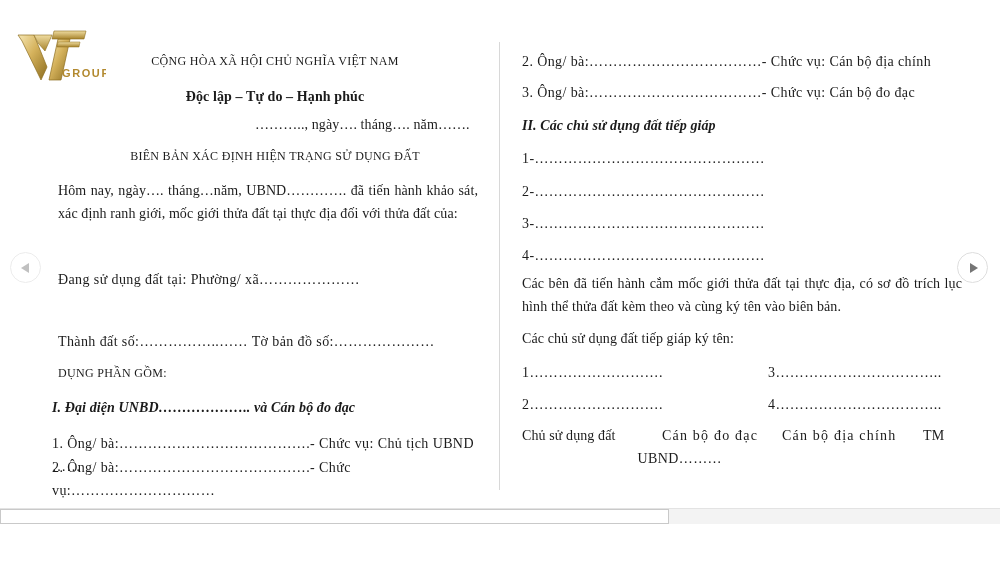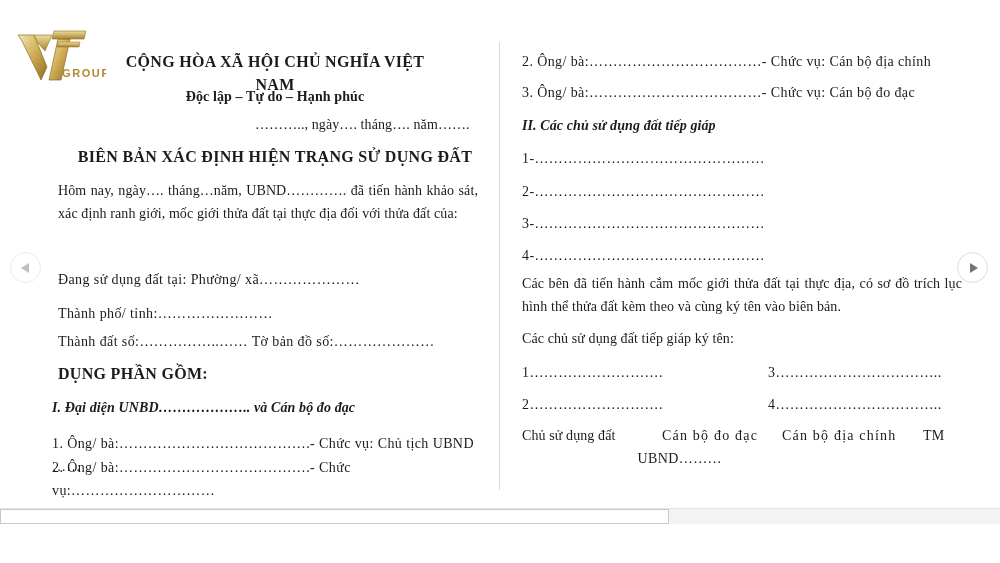--- a/index.html
+++ b/index.html
@@ -71,22 +71,22 @@
     color: #1b1b1b;
     font-size: 14px;
     line-height: 23px;
     letter-spacing: 0.1px;
     white-space: pre-wrap;
   }
   .tb.center { text-align: center; }
   .tb.bold { font-weight: bold; }
   .tb.bi { font-weight: bold; font-style: italic; }
   .tb.caps {
-    font-weight: bold;
-    font-size: 16px;
+    font-weight: normal;
+    font-size: 12px;
     letter-spacing: 0.3px;
   }
   .tb.justify { text-align: justify; }
 
   .dotline { letter-spacing: 0.4px; }
 
   
   .nav-arrow {
     position: absolute;
     width: 31px;
@@ -183,21 +183,20 @@
 
         <div class="tb" style="left:255px; top:113px; width:240px;">……….., ngày…. tháng…. năm…….</div>
 
         <div class="tb caps center" style="left:60px; top:145px; width:430px;">BIÊN BẢN XÁC ĐỊNH HIỆN TRẠNG SỬ DỤNG ĐẤT</div>
 
         <div class="tb justify" style="left:58px; top:179px; width:420px;">Hôm nay, ngày…. tháng…năm, UBND…………. đã tiến hành khảo sát, xác định ranh giới, mốc giới thửa đất tại thực địa đối với thửa đất của:</div>
 
 
         <div class="tb dotline" style="left:58px; top:268px; width:430px;">Đang sử dụng đất tại: Phường/ xã…………………</div>
 
-        <div class="tb dotline" style="left:58px; top:302px; width:430px;">Thành phố/ tỉnh:……………………</div>
 
         <div class="tb dotline" style="left:58px; top:330px; width:430px;">Thành đất số:……………..…… Tờ bản đồ số:…………………</div>
 
         <div class="tb caps" style="left:58px; top:362px; width:430px;">DỤNG PHẦN GỒM:</div>
 
         <div class="tb bi" style="left:52px; top:396px; width:440px;">I. Đại diện UNBD……………….. và Cán bộ đo đạc</div>
 
         <div class="tb dotline" style="left:52px; top:432px; width:445px;">1. Ông/ bà:………………………………….- Chức vụ: Chủ tịch UBND ……</div>
 
         <div class="tb dotline" style="left:52px; top:456px; width:445px;">2. Ông/ bà:………………………………….- Chức vụ:…………………………</div>

